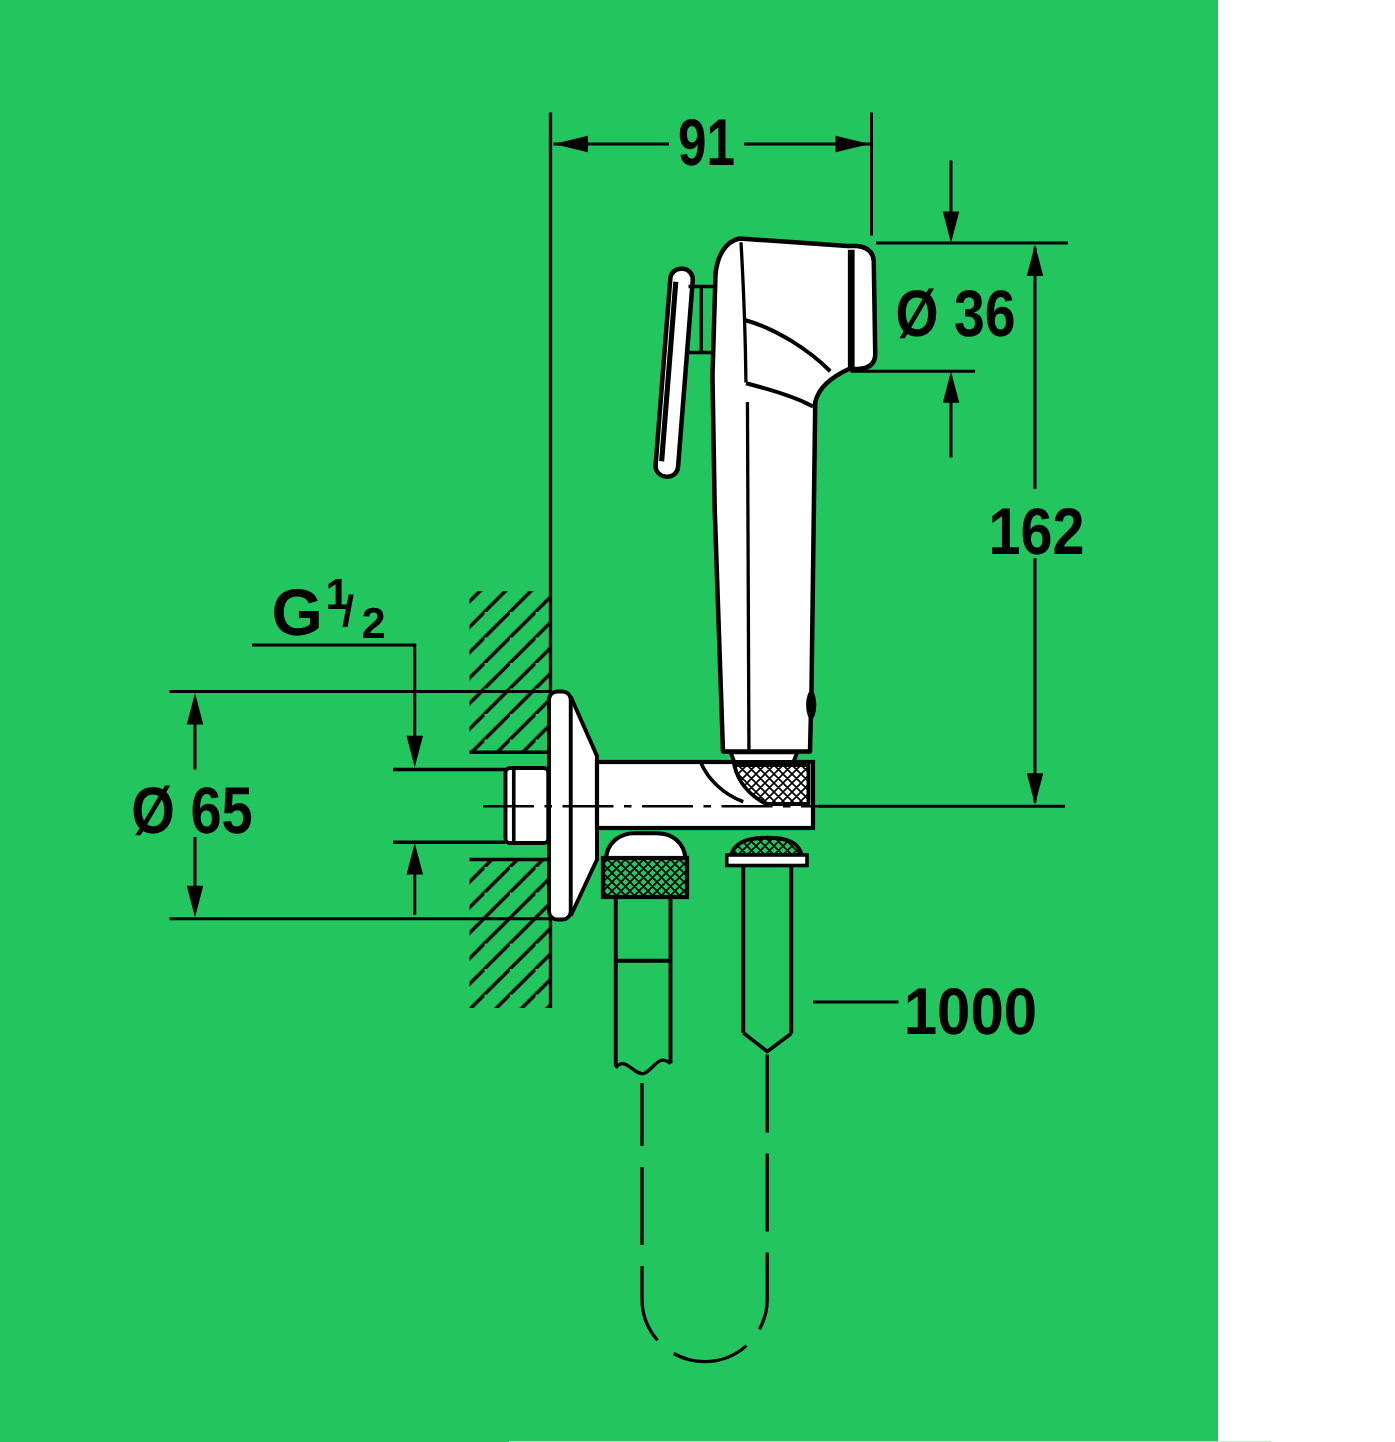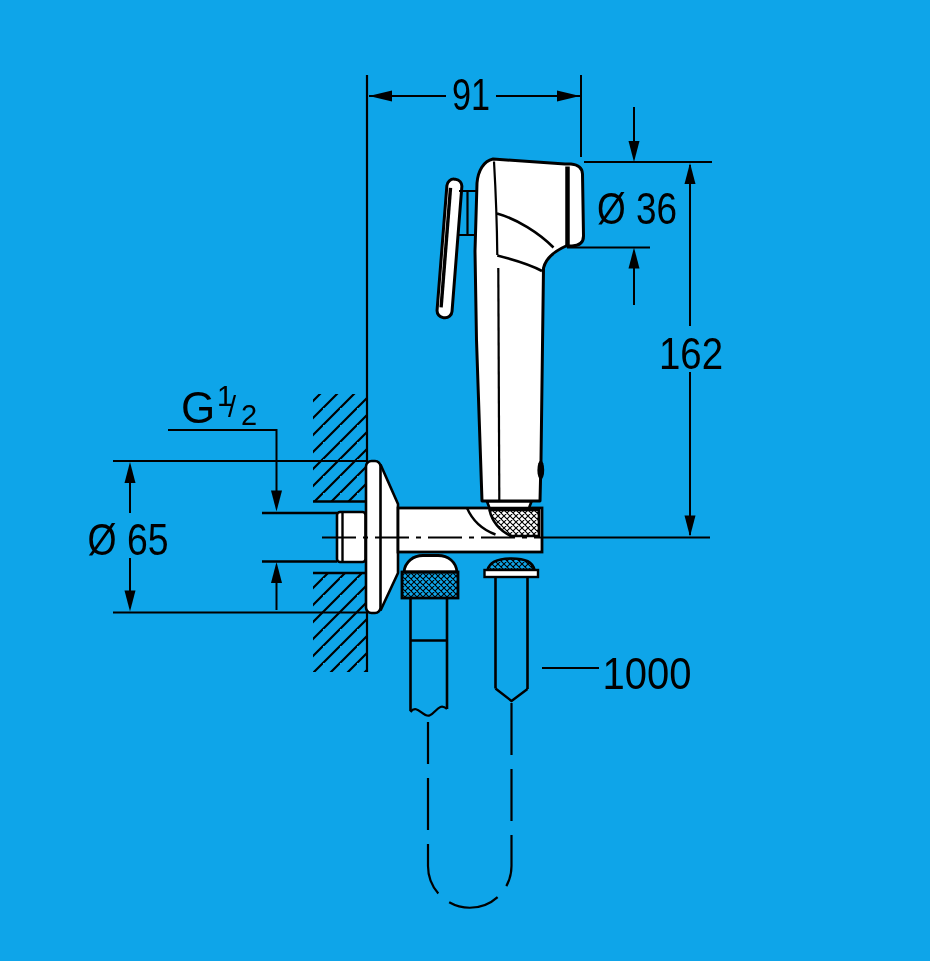--- a/index.html
+++ b/index.html
@@ -1,16 +1,16 @@
 <!DOCTYPE html>
 <html><head>
 <meta charset="utf-8">
 <style>
   html,body{margin:0;padding:0;background:#fff;}
-  .stage{position:relative;width:930px;height:961px;background:#0ea5e9;overflow:hidden;}
+  .stage{position:relative;width:812px;height:961px;background:#22c55e;overflow:hidden;font-weight:bold;}
   svg{display:block;}
   .dim-text{
     font-family:"Liberation Sans","DejaVu Sans",sans-serif;
     font-size:44px; fill:#000;
   }
   .dim-text-sm{
     font-family:"Liberation Sans","DejaVu Sans",sans-serif;
     font-size:29px; fill:#000;
   }
   .ln{stroke:#000;fill:none;stroke-linecap:butt;}

